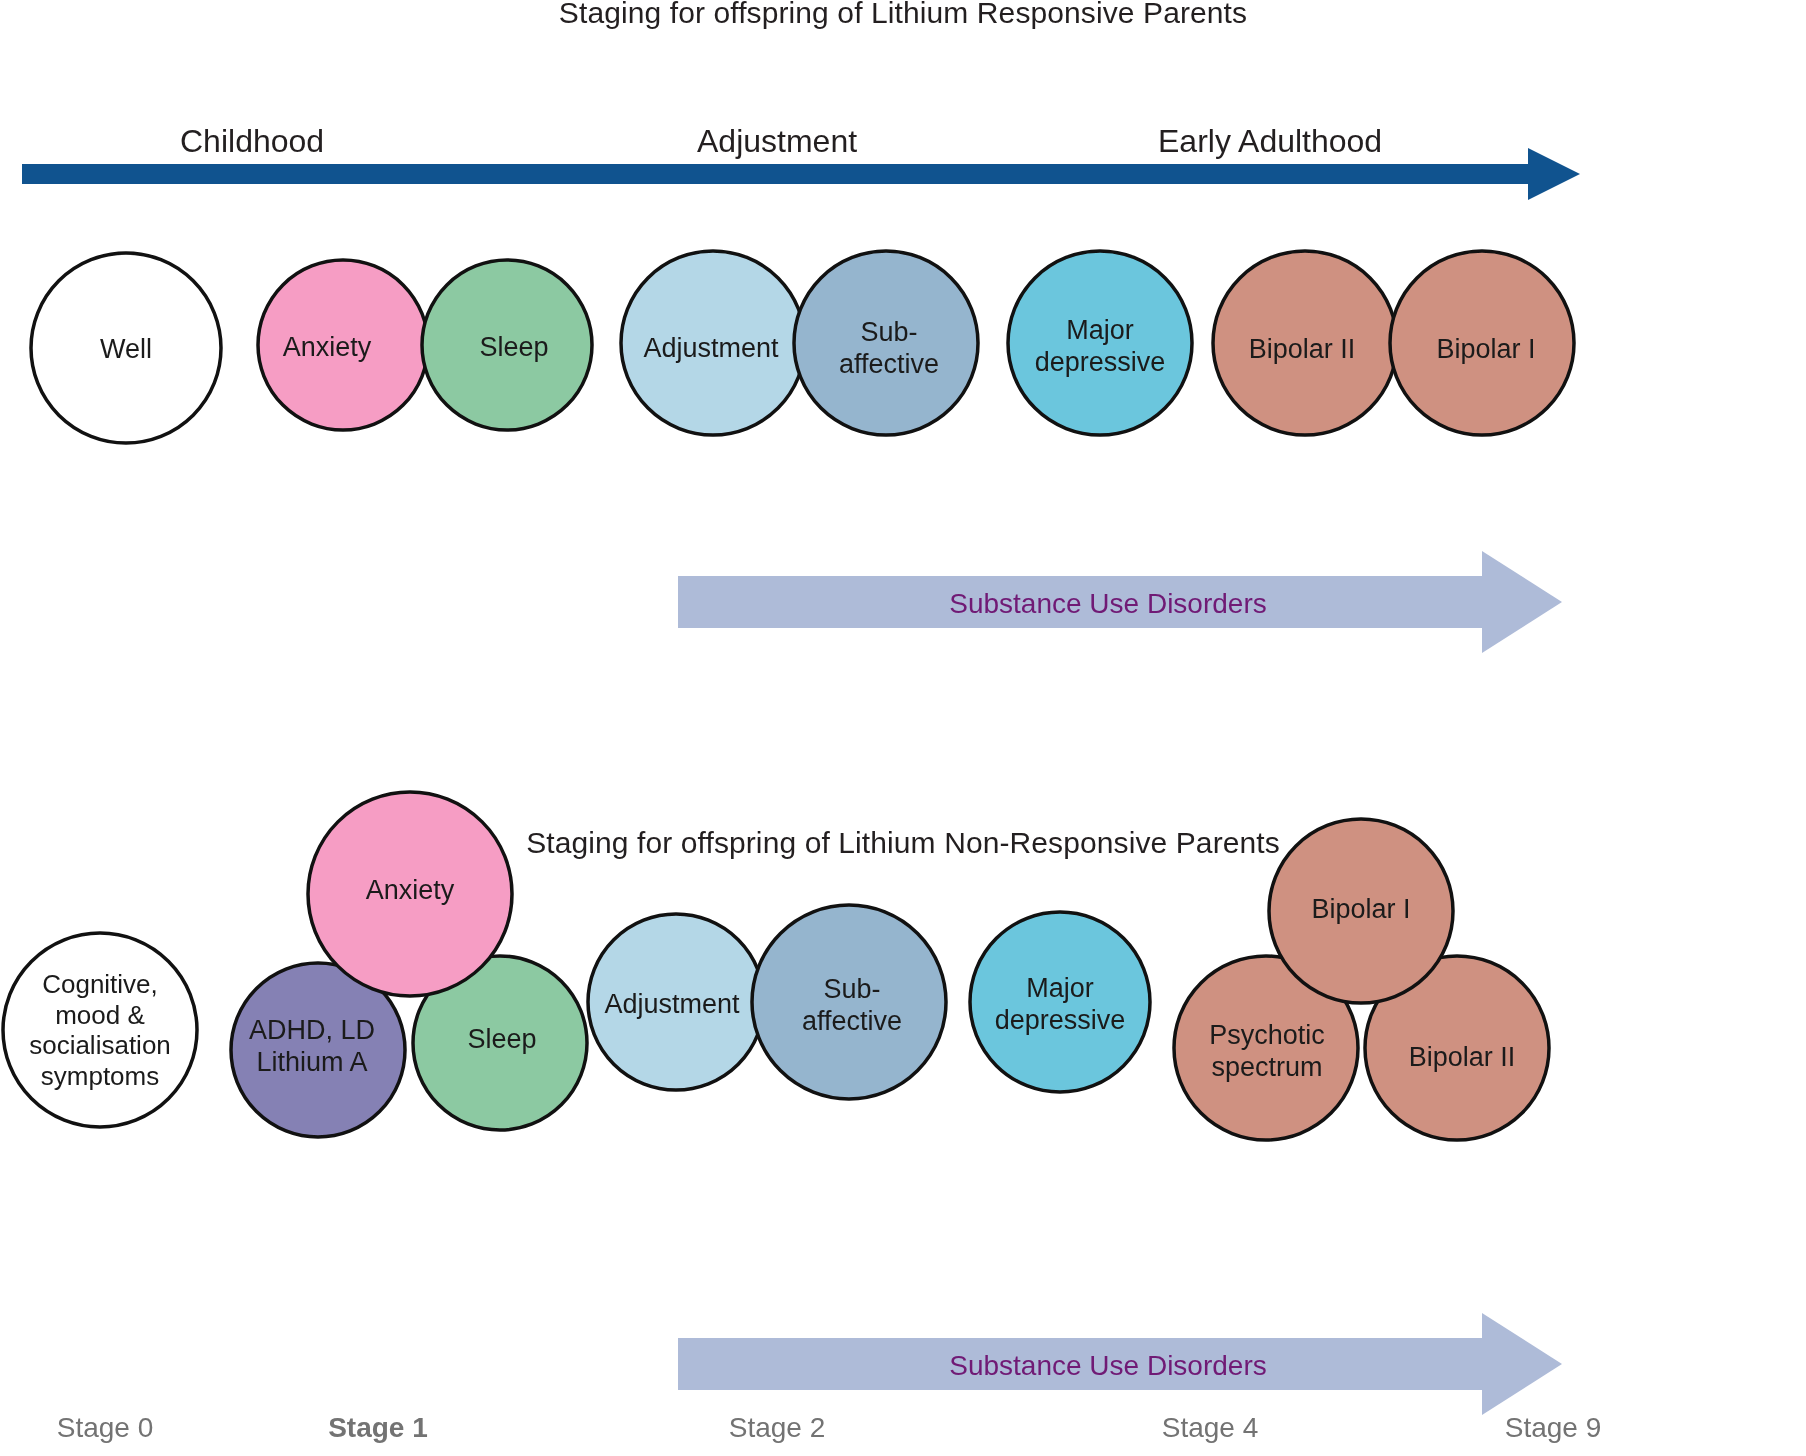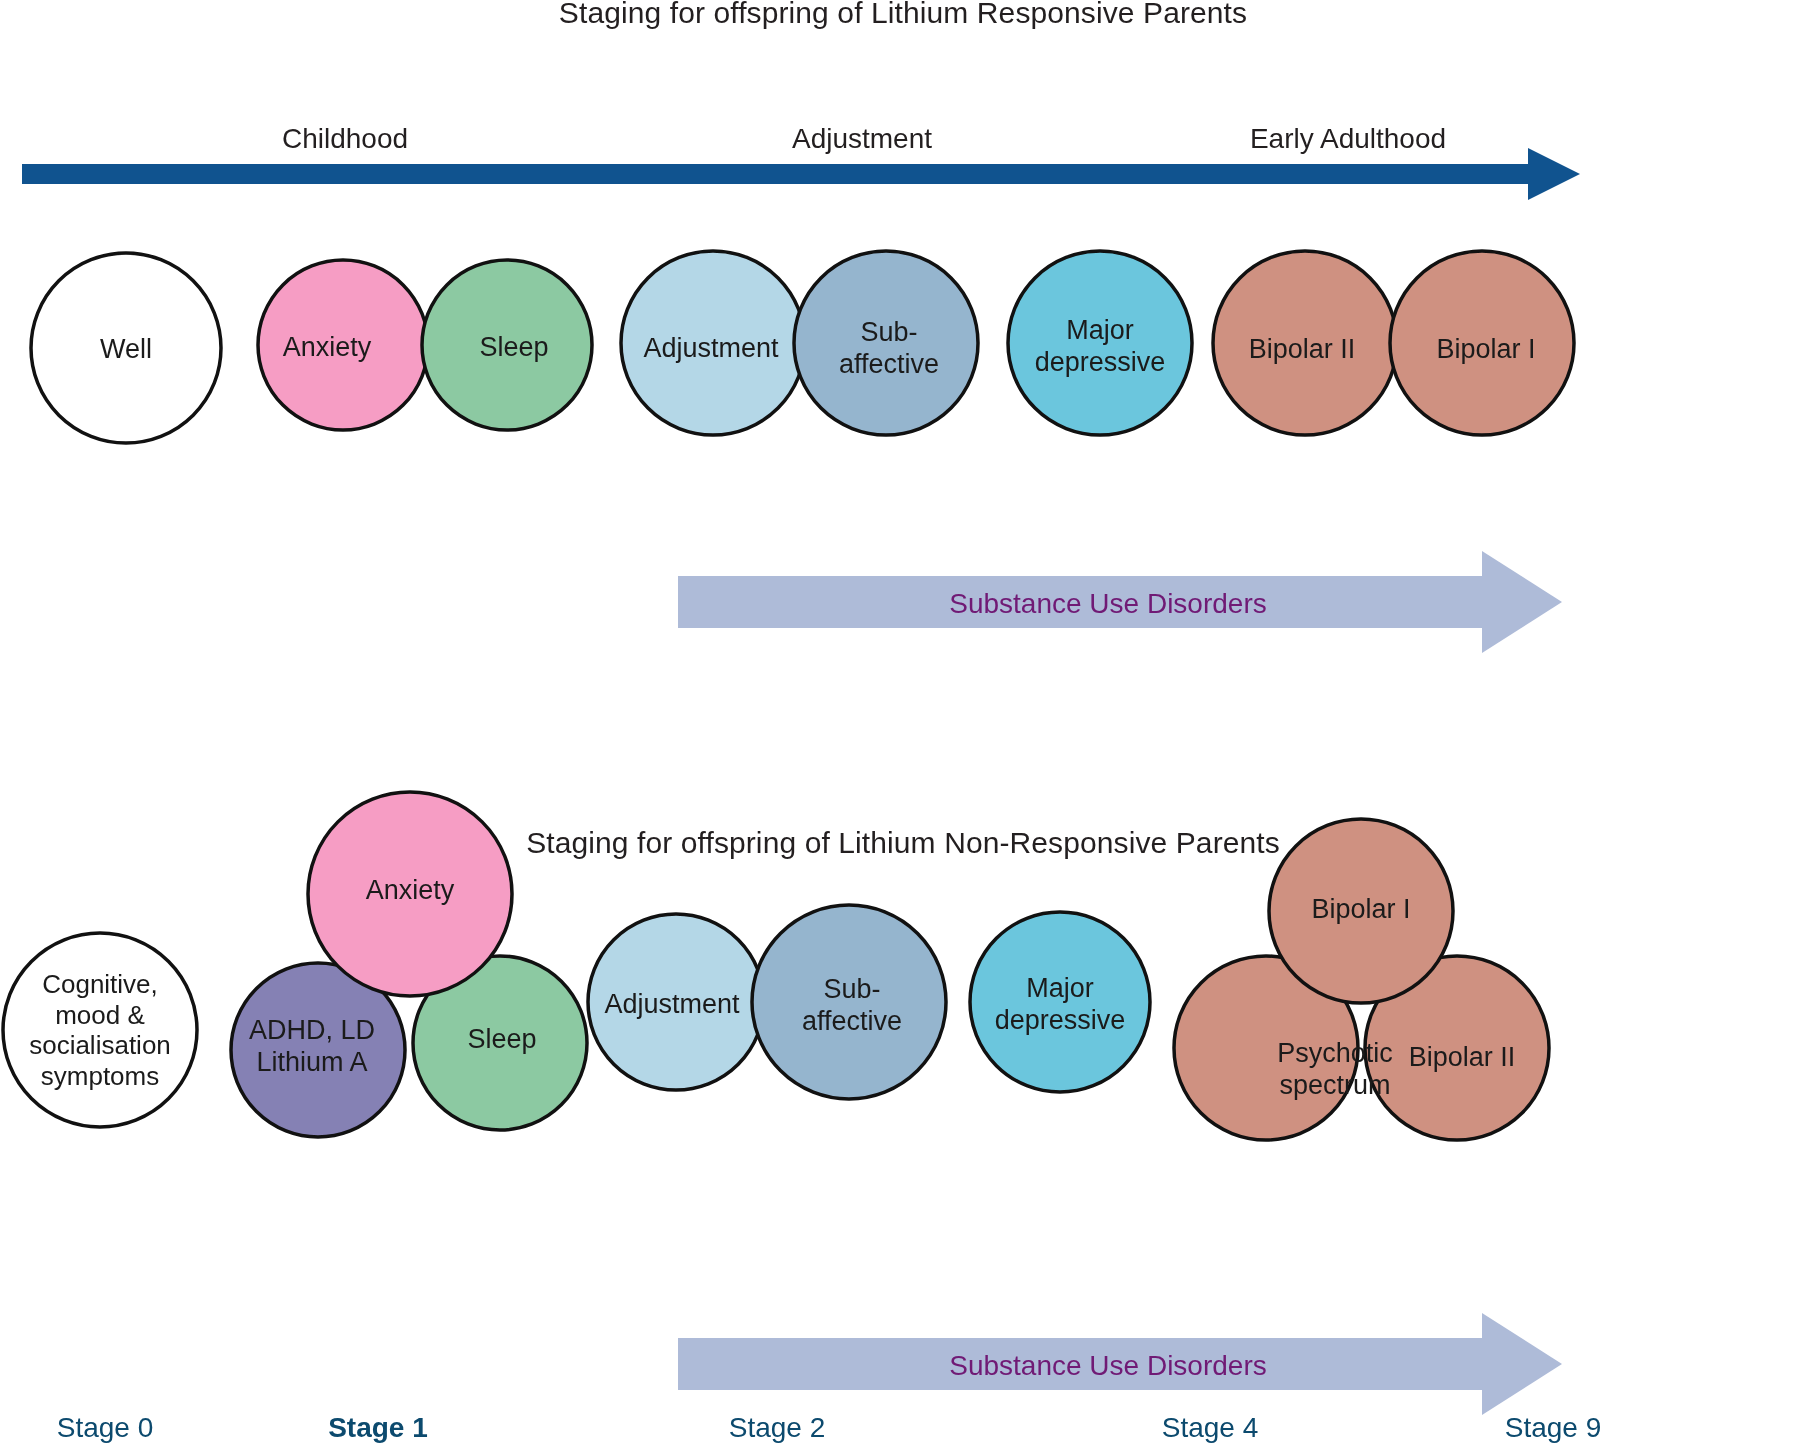--- a/index.html
+++ b/index.html
@@ -6,25 +6,25 @@
   body{
     width:1806px;height:1456px;position:relative;overflow:hidden;
     font-family:"Liberation Sans","DejaVu Sans",sans-serif;
     color:#1b1b1b;
   }
   .ttl{
     position:absolute;left:0;width:1806px;text-align:center;
     font-size:30px;font-weight:400;color:#231f20;letter-spacing:.1px;
   }
   .era{
-    position:absolute;font-size:28px;color:#231f20;text-align:center;
+    position:absolute;font-size:32px;color:#231f20;
     white-space:nowrap;
   }
   .stage{
-    position:absolute;font-size:28px;color:#0c4a6e;text-align:center;
+    position:absolute;font-size:28px;color:#737373;text-align:center;
     white-space:nowrap;
   }
   svg.layer{position:absolute;left:0;top:0;width:1806px;height:1456px;overflow:visible;}
   .circ{stroke:#111111;}
   .lbl{
     position:absolute;text-align:center;font-size:27px;line-height:1.18;
     color:#1b1b1b;white-space:pre-line;
     transform:translate(-50%,-50%);pointer-events:none;
   }
   .lbl.sm{font-size:26px;}
@@ -111,21 +111,21 @@
 <div class="lbl" style="left:410px;top:891px;width:190px;">Anxiety</div>
 <div class="lbl" style="left:312px;top:1047px;width:180px;">ADHD, LD
 Lithium A</div>
 <div class="lbl" style="left:502px;top:1040px;width:150px;">Sleep</div>
 <div class="lbl" style="left:672px;top:1005px;width:180px;">Adjustment</div>
 <div class="lbl" style="left:852px;top:1006px;width:170px;">Sub-
 affective</div>
 <div class="lbl" style="left:1060px;top:1005px;width:190px;">Major
 depressive</div>
 <div class="lbl" style="left:1361px;top:910px;width:180px;">Bipolar I</div>
-<div class="lbl" style="left:1335px;top:1052px;width:180px;margin-top:18px;">Psychotic
+<div class="lbl" style="left:1267px;top:1052px;width:180px;">Psychotic
 spectrum</div>
 <div class="lbl" style="left:1462px;top:1058px;width:180px;">Bipolar II</div>
 
 <svg class="layer">
   <g>
     <rect x="678" y="1338" width="810" height="52" fill="#aebbd8"></rect>
     <polygon points="1482,1313 1562,1364 1482,1415" fill="#aebbd8"></polygon>
   </g>
 </svg>
 <div class="sudtxt" style="left:1108px;top:1366px;">Substance Use Disorders</div>

